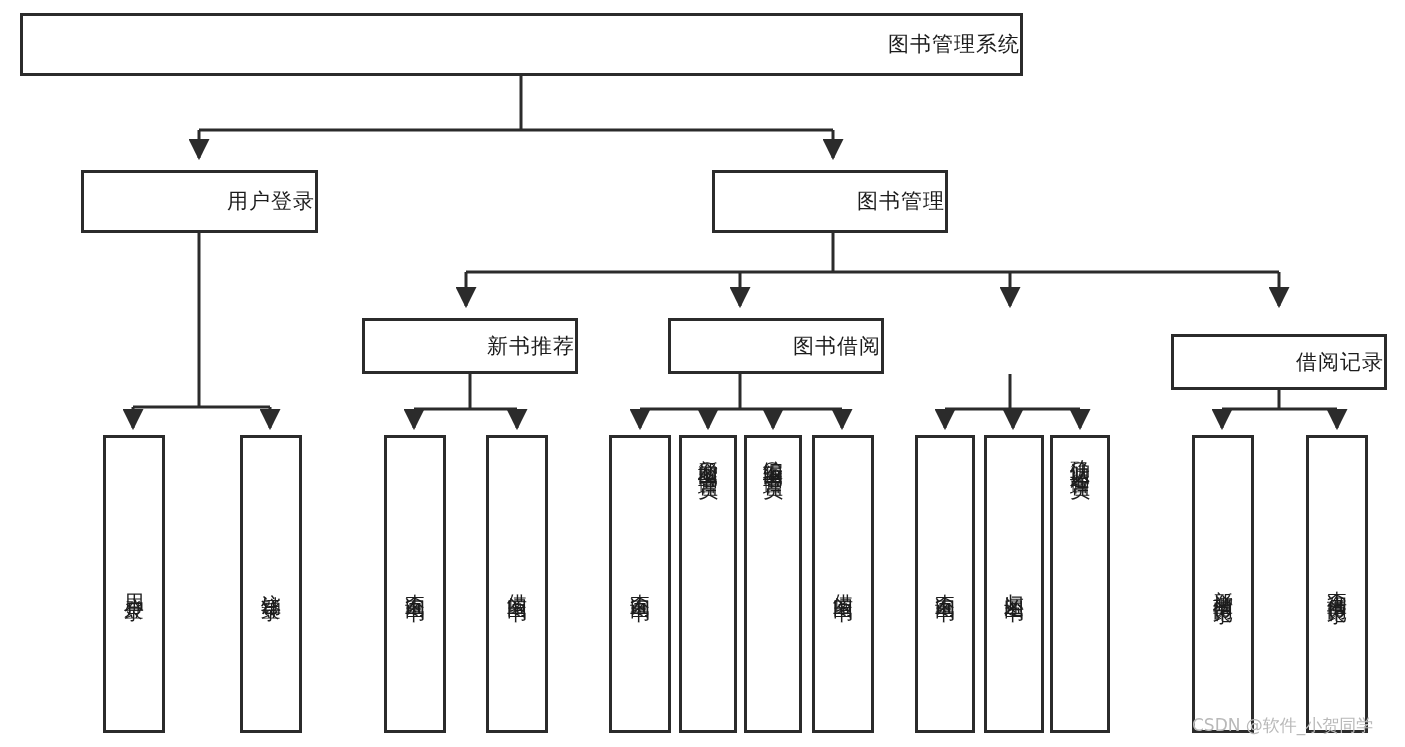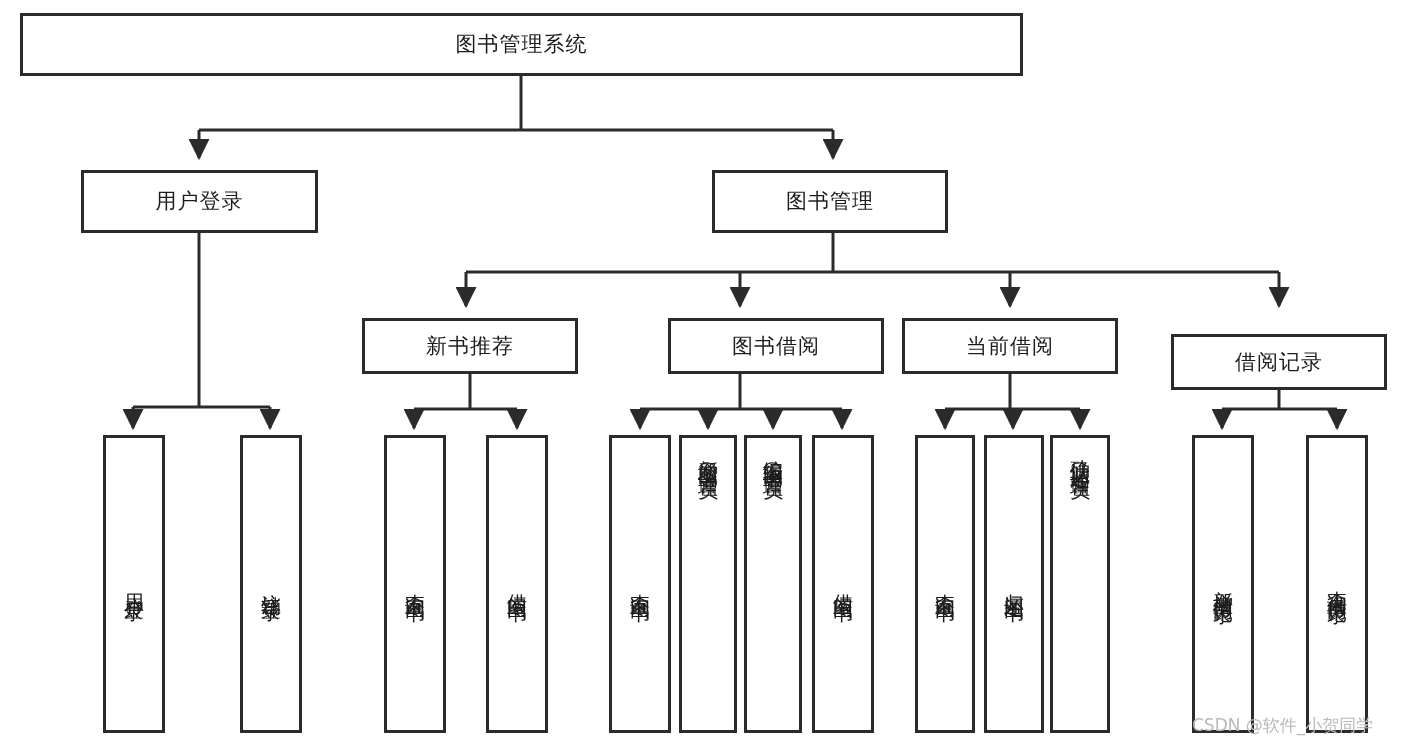--- a/index.html
+++ b/index.html
@@ -22,21 +22,21 @@
     width: 1405px;
     height: 747px;
   }
   .node {
     position: absolute;
     box-sizing: border-box;
     border: 3px solid #2b2b2b;
     background: #ffffff;
     display: flex;
     align-items: center;
-    justify-content: center;
+    justify-content: flex-end;
     z-index: 3;
   }
   .node .label {
     color: #1c1c1c;
     font-size: 21px;
     line-height: 1.15;
     letter-spacing: 1px;
     white-space: nowrap;
   }
   .node.leaf .label {
@@ -130,23 +130,20 @@
   <div class="node" style="left:712px; top:170px; width:236px; height:63px;">
     <span class="label">图书管理</span>
   </div>
 
   <div class="node" style="left:362px; top:318px; width:216px; height:56px;">
     <span class="label">新书推荐</span>
   </div>
   <div class="node" style="left:632px; top:318px; width:216px; height:56px;margin-left:36px;">
     <span class="label">图书借阅</span>
   </div>
-  <div class="node" style="left:902px; top:318px; width:216px; height:56px;">
-    <span class="label">当前借阅</span>
-  </div>
   <div class="node" style="left:1171px; top:334px; width:216px; height:56px;">
     <span class="label">借阅记录</span>
   </div>
 
   <div class="node leaf centered" style="left:103px; top:435px; width:62px; height:298px;">
     <span class="label">用户登录</span>
   </div>
   <div class="node leaf centered" style="left:240px; top:435px; width:62px; height:298px;">
     <span class="label">注销登录</span>
   </div>

